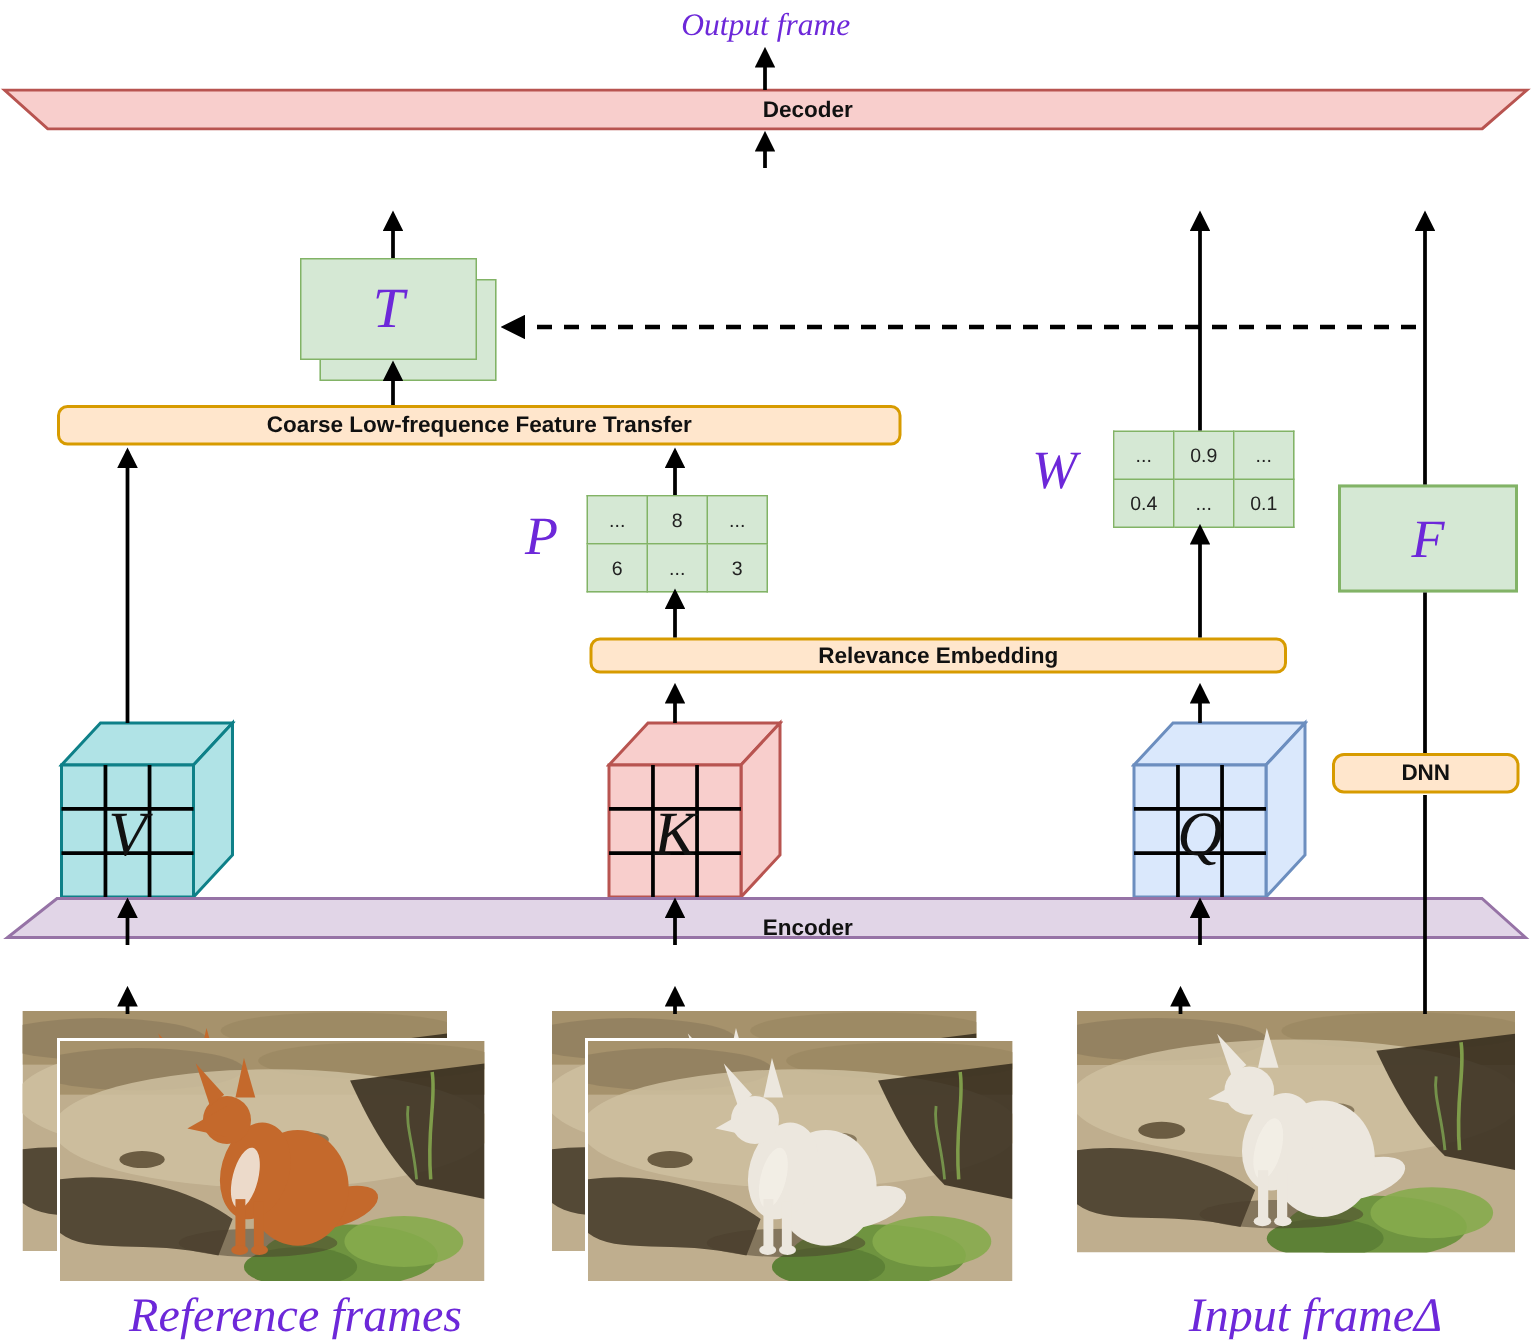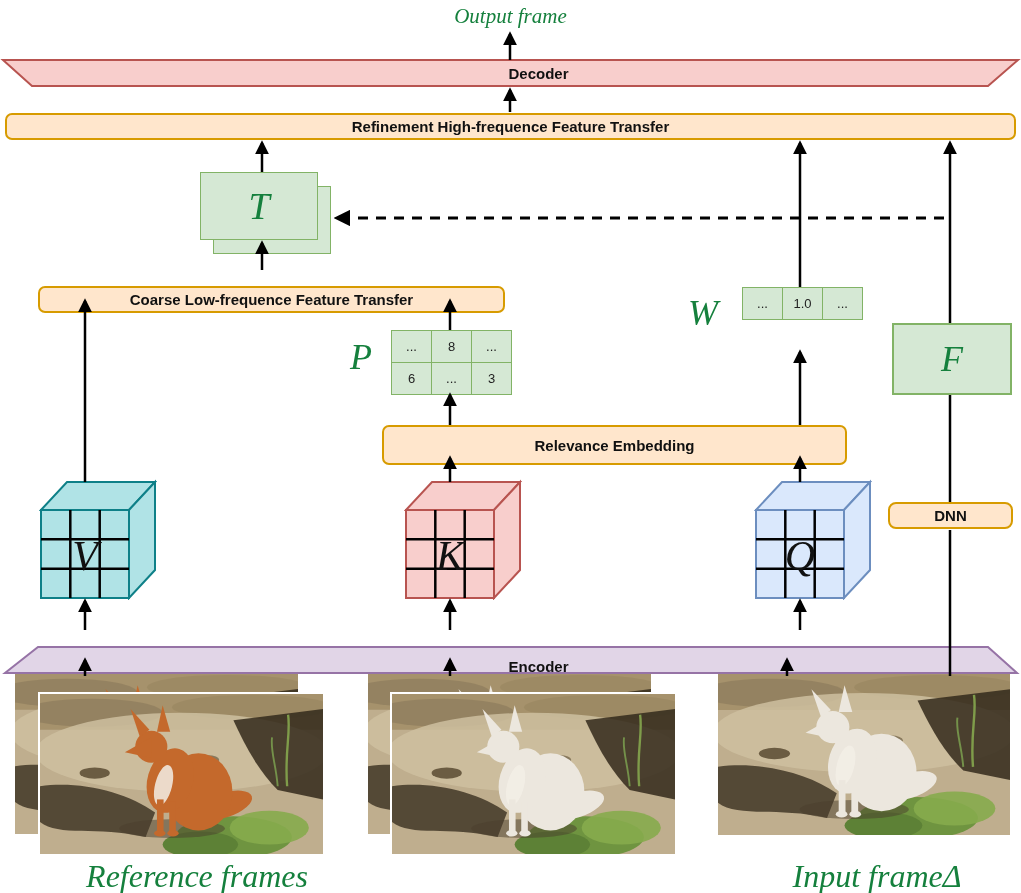--- a/index.html
+++ b/index.html
@@ -11,21 +11,21 @@
   .obar-label{font-weight:bold;font-size:15px;color:#111;}
   .dnn-label{font-weight:bold;font-size:15px;color:#111;}
   .trap{position:absolute;left:0;width:1021px;z-index:2;}
   .trap svg{display:block;}
   .trap-label{position:absolute;left:0;top:0;width:100%;height:100%;
               display:flex;align-items:center;justify-content:center;
               font-weight:bold;font-size:15px;color:#111;margin-left:28px;}
   .gbox{position:absolute;box-sizing:border-box;background:var(--green_fill);
         border:2px solid var(--green_stroke);display:flex;align-items:center;
         justify-content:center;z-index:2;}
-  .serif-it{font-family:"Liberation Serif","DejaVu Serif",serif;font-style:italic;color:#15803d;}
+  .serif-it{font-family:"Liberation Serif","DejaVu Serif",serif;font-style:italic;color:#6d28d9;}
   .mini-table{position:absolute;border-collapse:collapse;z-index:2;}
   .mini-table td{width:39px;height:31px;background:var(--green_fill);
                  border:1.5px solid var(--green_stroke);text-align:center;
                  font-size:13px;color:#222;padding:0;}
   .mtx-label{position:absolute;font-size:36px;z-index:2;}
   .caption{position:absolute;text-align:center;font-size:32px;z-index:2;}
   .output-label{position:absolute;left:0;top:4px;width:1021px;text-align:center;
                 font-size:21px;z-index:2;}
   .photo{position:absolute;z-index:1;display:block;}
   .photo-front{box-shadow:0 0 0 2px #fff;}
@@ -79,30 +79,27 @@
 
   <div class="output-label serif-it">Output frame</div>
 
   <div class="trap" style="top:59px;height:28px">
     <svg width="1021" height="28">
       <polygon points="3,1 1018,1 988,27 32,27" fill="var(--red_fill)" stroke="var(--red_stroke)" stroke-width="2"></polygon>
     </svg>
     <span class="trap-label">Decoder</span>
   </div>
 
-  <div class="obar" style="left:5px;top:113px;width:1011px;height:27px">
-    <span class="obar-label">Refinement High-frequence Feature Transfer</span>
-  </div>
 
   <div class="tblock-rect" style="left:213px;top:186px;width:118px;height:68px"></div>
   <div class="tblock-rect serif-it" style="left:200px;top:172px;width:118px;height:68px;display:flex;align-items:center;justify-content:center;font-size:38px">
     <span>T</span>
   </div>
 
-  <div class="obar" style="left:38px;top:286px;width:467px;height:27px">
+  <div class="obar" style="left:38px;top:270px;width:563px;height:27px">
     <span class="obar-label">Coarse Low-frequence Feature Transfer</span>
   </div>
 
   <div class="mtx-label serif-it" style="left:350px;top:336px">P</div>
   <table class="mini-table" style="left:391px;top:330px">
     <tbody>
         <tr>
       <td>...</td>
       <td>8</td>
       <td>...</td>
@@ -113,31 +110,36 @@
       <td>3</td>
     </tr>
   </tbody>
     </table>
 
   <div class="mtx-label serif-it" style="left:688px;top:292px">W</div>
   <table class="mini-table" style="left:742px;top:287px">
     <tbody>
         <tr>
       <td>...</td>
-      <td>1.0</td>
-      <td>...</td>
+      <td>0.9</td>
+      <td>...</td>
+    </tr>
+    <tr>
+      <td>0.4</td>
+      <td>...</td>
+      <td>0.1</td>
     </tr>
   </tbody>
     </table>
 
   <div class="gbox serif-it" style="left:892px;top:323px;width:120px;height:72px;font-size:36px">
     <span>F</span>
   </div>
 
-  <div class="obar" style="left:382px;top:425px;width:465px;height:40px">
+  <div class="obar" style="left:393px;top:425px;width:465px;height:24px">
     <span class="obar-label">Relevance Embedding</span>
   </div>
 
   <div class="obar" style="left:888px;top:502px;width:125px;height:27px;border-radius:8px">
     <span class="dnn-label">DNN</span>
   </div>
 
   <svg class="cube" style="left:39px;top:478px" width="118" height="122">
     <polygon points="2,32 28,4 116,4 90,32" fill="var(--teal_fill)" stroke="var(--teal_stroke)" stroke-width="2"></polygon>
     <polygon points="90,32 116,4 116,92 90,120" fill="var(--teal_fill)" stroke="var(--teal_stroke)" stroke-width="2"></polygon>
@@ -170,21 +172,21 @@
     <rect x="2" y="32" width="88" height="88" fill="var(--blue_fill)" stroke="var(--blue_stroke)" stroke-width="2"></rect>
     <g stroke="#000" stroke-width="2.5">
       <line x1="31.3" y1="32" x2="31.3" y2="120"></line>
         <line x1="60.7" y1="32" x2="60.7" y2="120"></line>
       <line x1="2" y1="61.3" x2="90" y2="61.3"></line>
         <line x1="2" y1="90.7" x2="90" y2="90.7"></line>
     </g>
     <text x="46" y="92" text-anchor="middle">Q</text>
   </svg>
 
-  <div class="trap" style="top:646px;height:40px">
+  <div class="trap" style="top:598px;height:40px">
     <svg width="1021" height="28">
       <polygon points="38,1 988,1 1017,27 5,27" fill="var(--purple_fill)" stroke="var(--purple_stroke)" stroke-width="2"></polygon>
     </svg>
     <span class="trap-label">Encoder</span>
   </div>
 
   <svg class="photo" style="left:15px;top:674px" width="283" height="160" viewBox="0 0 300 170" preserveAspectRatio="none">
     <use href="#fox-scene"></use>
   </svg>
   <svg class="photo photo-front" style="left:40px;top:694px" width="283" height="160" viewBox="0 0 300 170" preserveAspectRatio="none">

